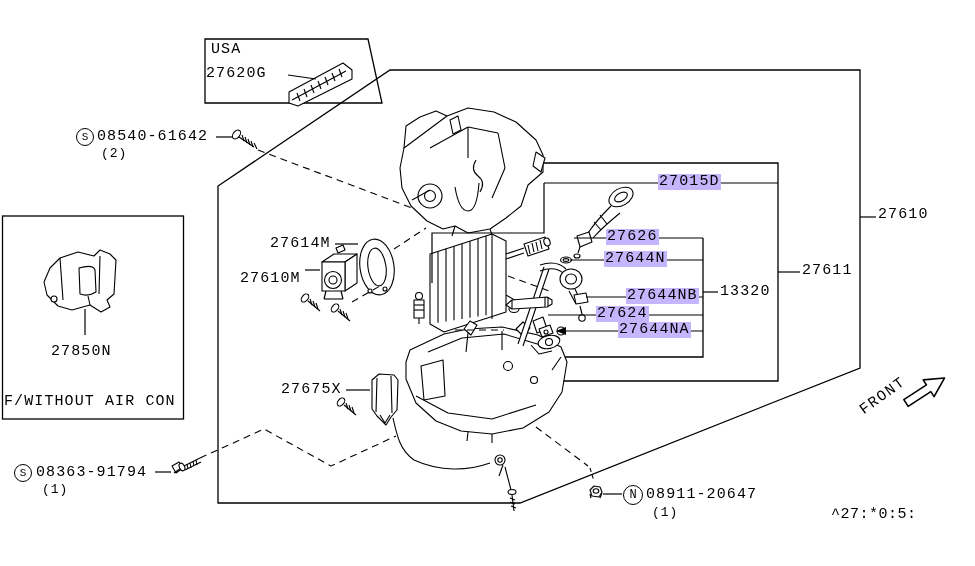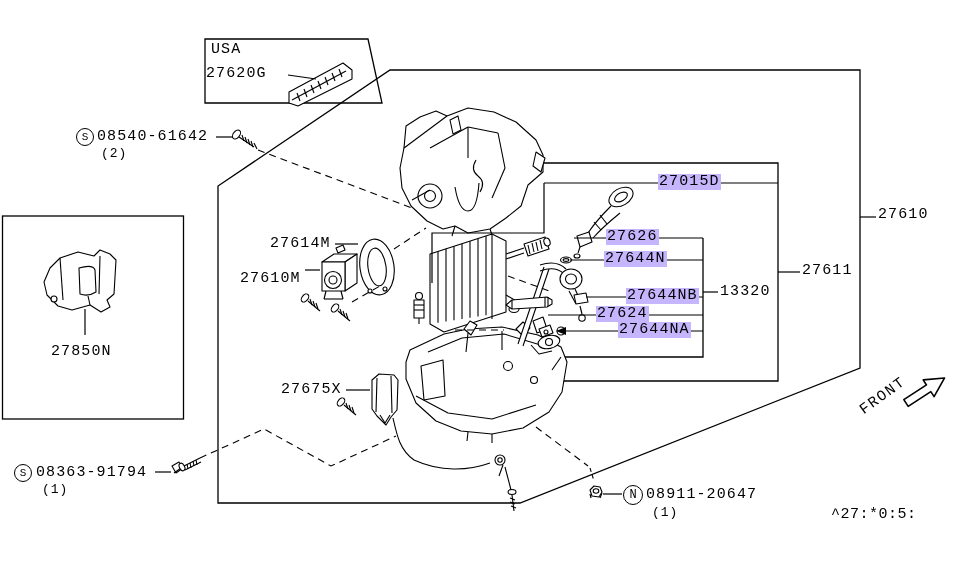--- a/index.html
+++ b/index.html
@@ -301,20 +301,21 @@
   <div class="lbl" style="left:211px;top:42px;">USA</div>
   <div class="lbl" style="left:206px;top:66px;">27620G</div>
 
   <div class="circ s" style="left:76px;top:128px;">
       <span>S</span>
     </div>
   <div class="lbl" style="left:97px;top:129px;">08540-61642</div>
   <div class="lbl qty" style="left:101px;top:146px;">(2)</div>
 
   <div class="lbl" style="left:51px;top:344px;">27850N</div>
+  <div class="lbl" style="left:4px;top:394px;">F/WITHOUT AIR CON</div>
 
   <div class="lbl" style="left:270px;top:236px;">27614M</div>
   <div class="lbl" style="left:240px;top:262px;margin-top:9px;">27610M</div>
   <div class="lbl" style="left:281px;top:382px;">27675X</div>
 
   <div class="lbl bg" style="left:658px;top:174px;">27015D</div>
   <div class="lbl bg" style="left:606px;top:229px;">27626</div>
   <div class="lbl bg" style="left:604px;top:251px;">27644N</div>
   <div class="lbl bg" style="left:626px;top:288px;">27644NB</div>
   <div class="lbl bg" style="left:596px;top:306px;">27624</div>

